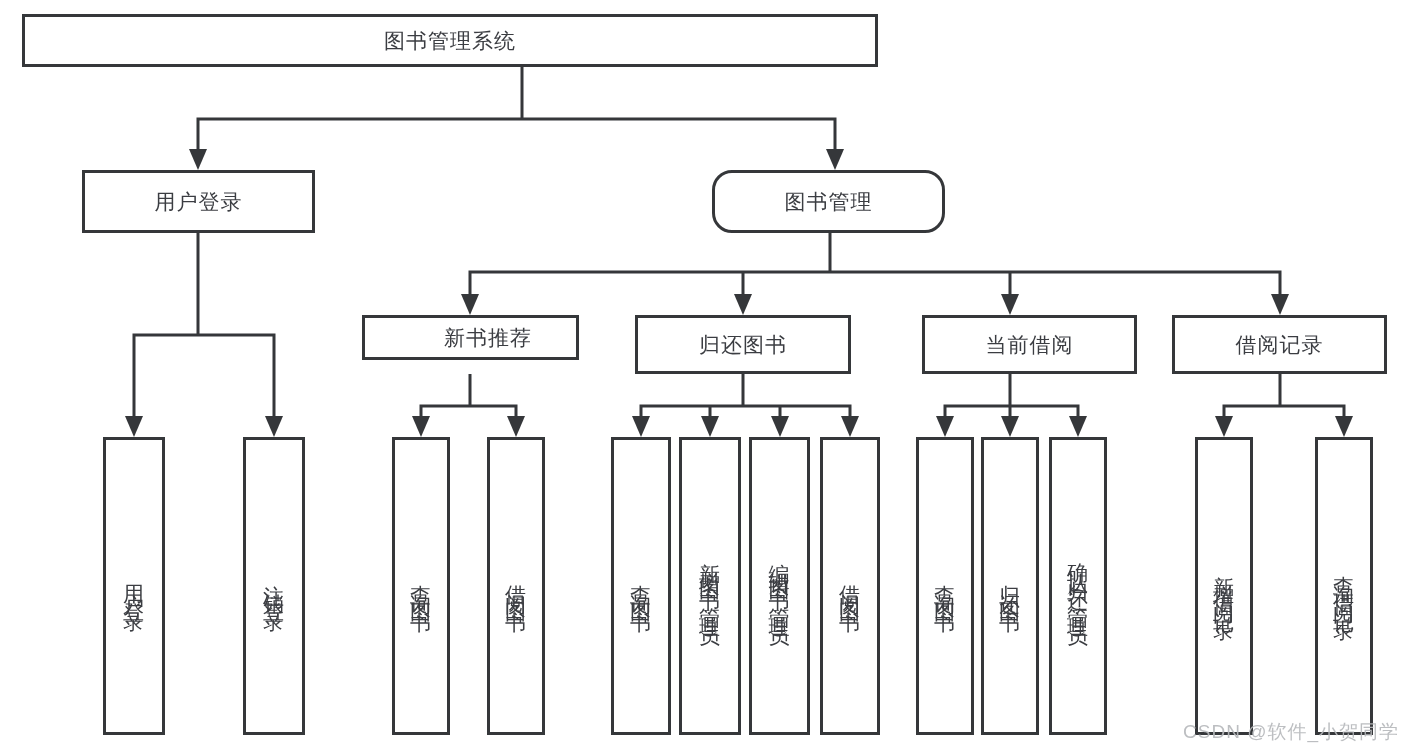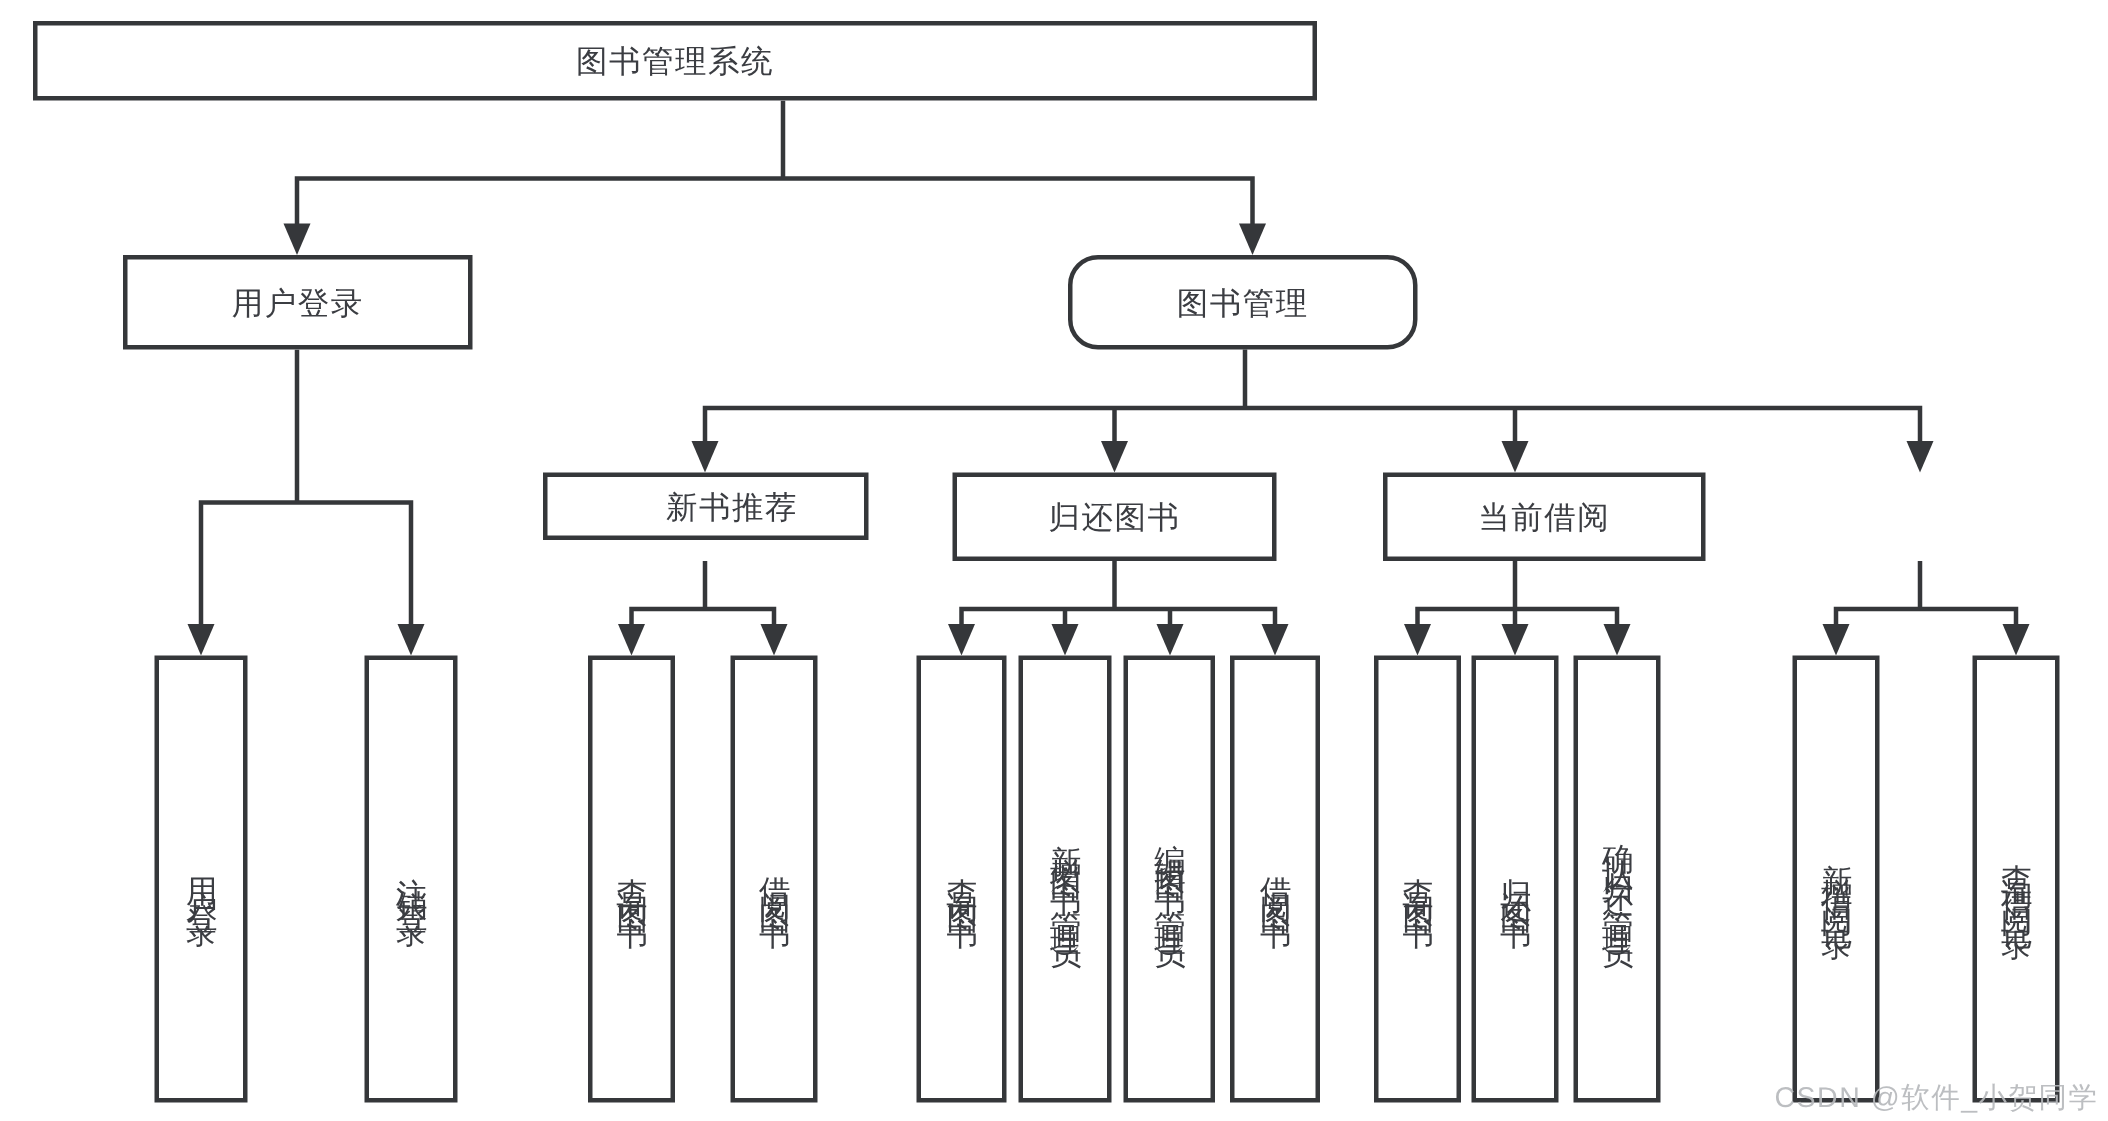--- a/index.html
+++ b/index.html
@@ -90,20 +90,21 @@
   </svg>
 
   <div class="box" style="left:22px; top:14px; width:856px; height:53px;">图书管理系统</div>
 
   <div class="box" style="left:82px; top:170px; width:233px; height:63px;">用户登录</div>
   <div class="box" style="left:712px; top:170px; width:233px; height:63px;border-radius:20px;">图书管理</div>
 
   <div class="box" style="left:362px; top:315px; width:217px; height:45px;padding-left:35px;">新书推荐</div>
   <div class="box" style="left:635px; top:315px; width:216px; height:59px;">归还图书</div>
   <div class="box" style="left:902px; top:315px; width:215px; height:59px;margin-left:20px;">当前借阅</div>
+  <div class="box" style="left:1172px; top:315px; width:215px; height:59px;">借阅记录</div>
 
   <div class="box v" style="left:103px; top:437px; width:62px; height:298px;">用户登录</div>
   <div class="box v" style="left:243px; top:437px; width:62px; height:298px;">注销登录</div>
 
   <div class="box v" style="left:392px; top:437px; width:58px; height:298px;">查询图书</div>
   <div class="box v" style="left:487px; top:437px; width:58px; height:298px;">借阅图书</div>
 
   <div class="box v" style="left:611px; top:437px; width:60px; height:298px;">查询图书</div>
   <div class="box v" style="left:679px; top:437px; width:62px; height:298px;">新增图书（管理员）</div>
   <div class="box v" style="left:749px; top:437px; width:61px; height:298px;">编辑图书（管理员）</div>

